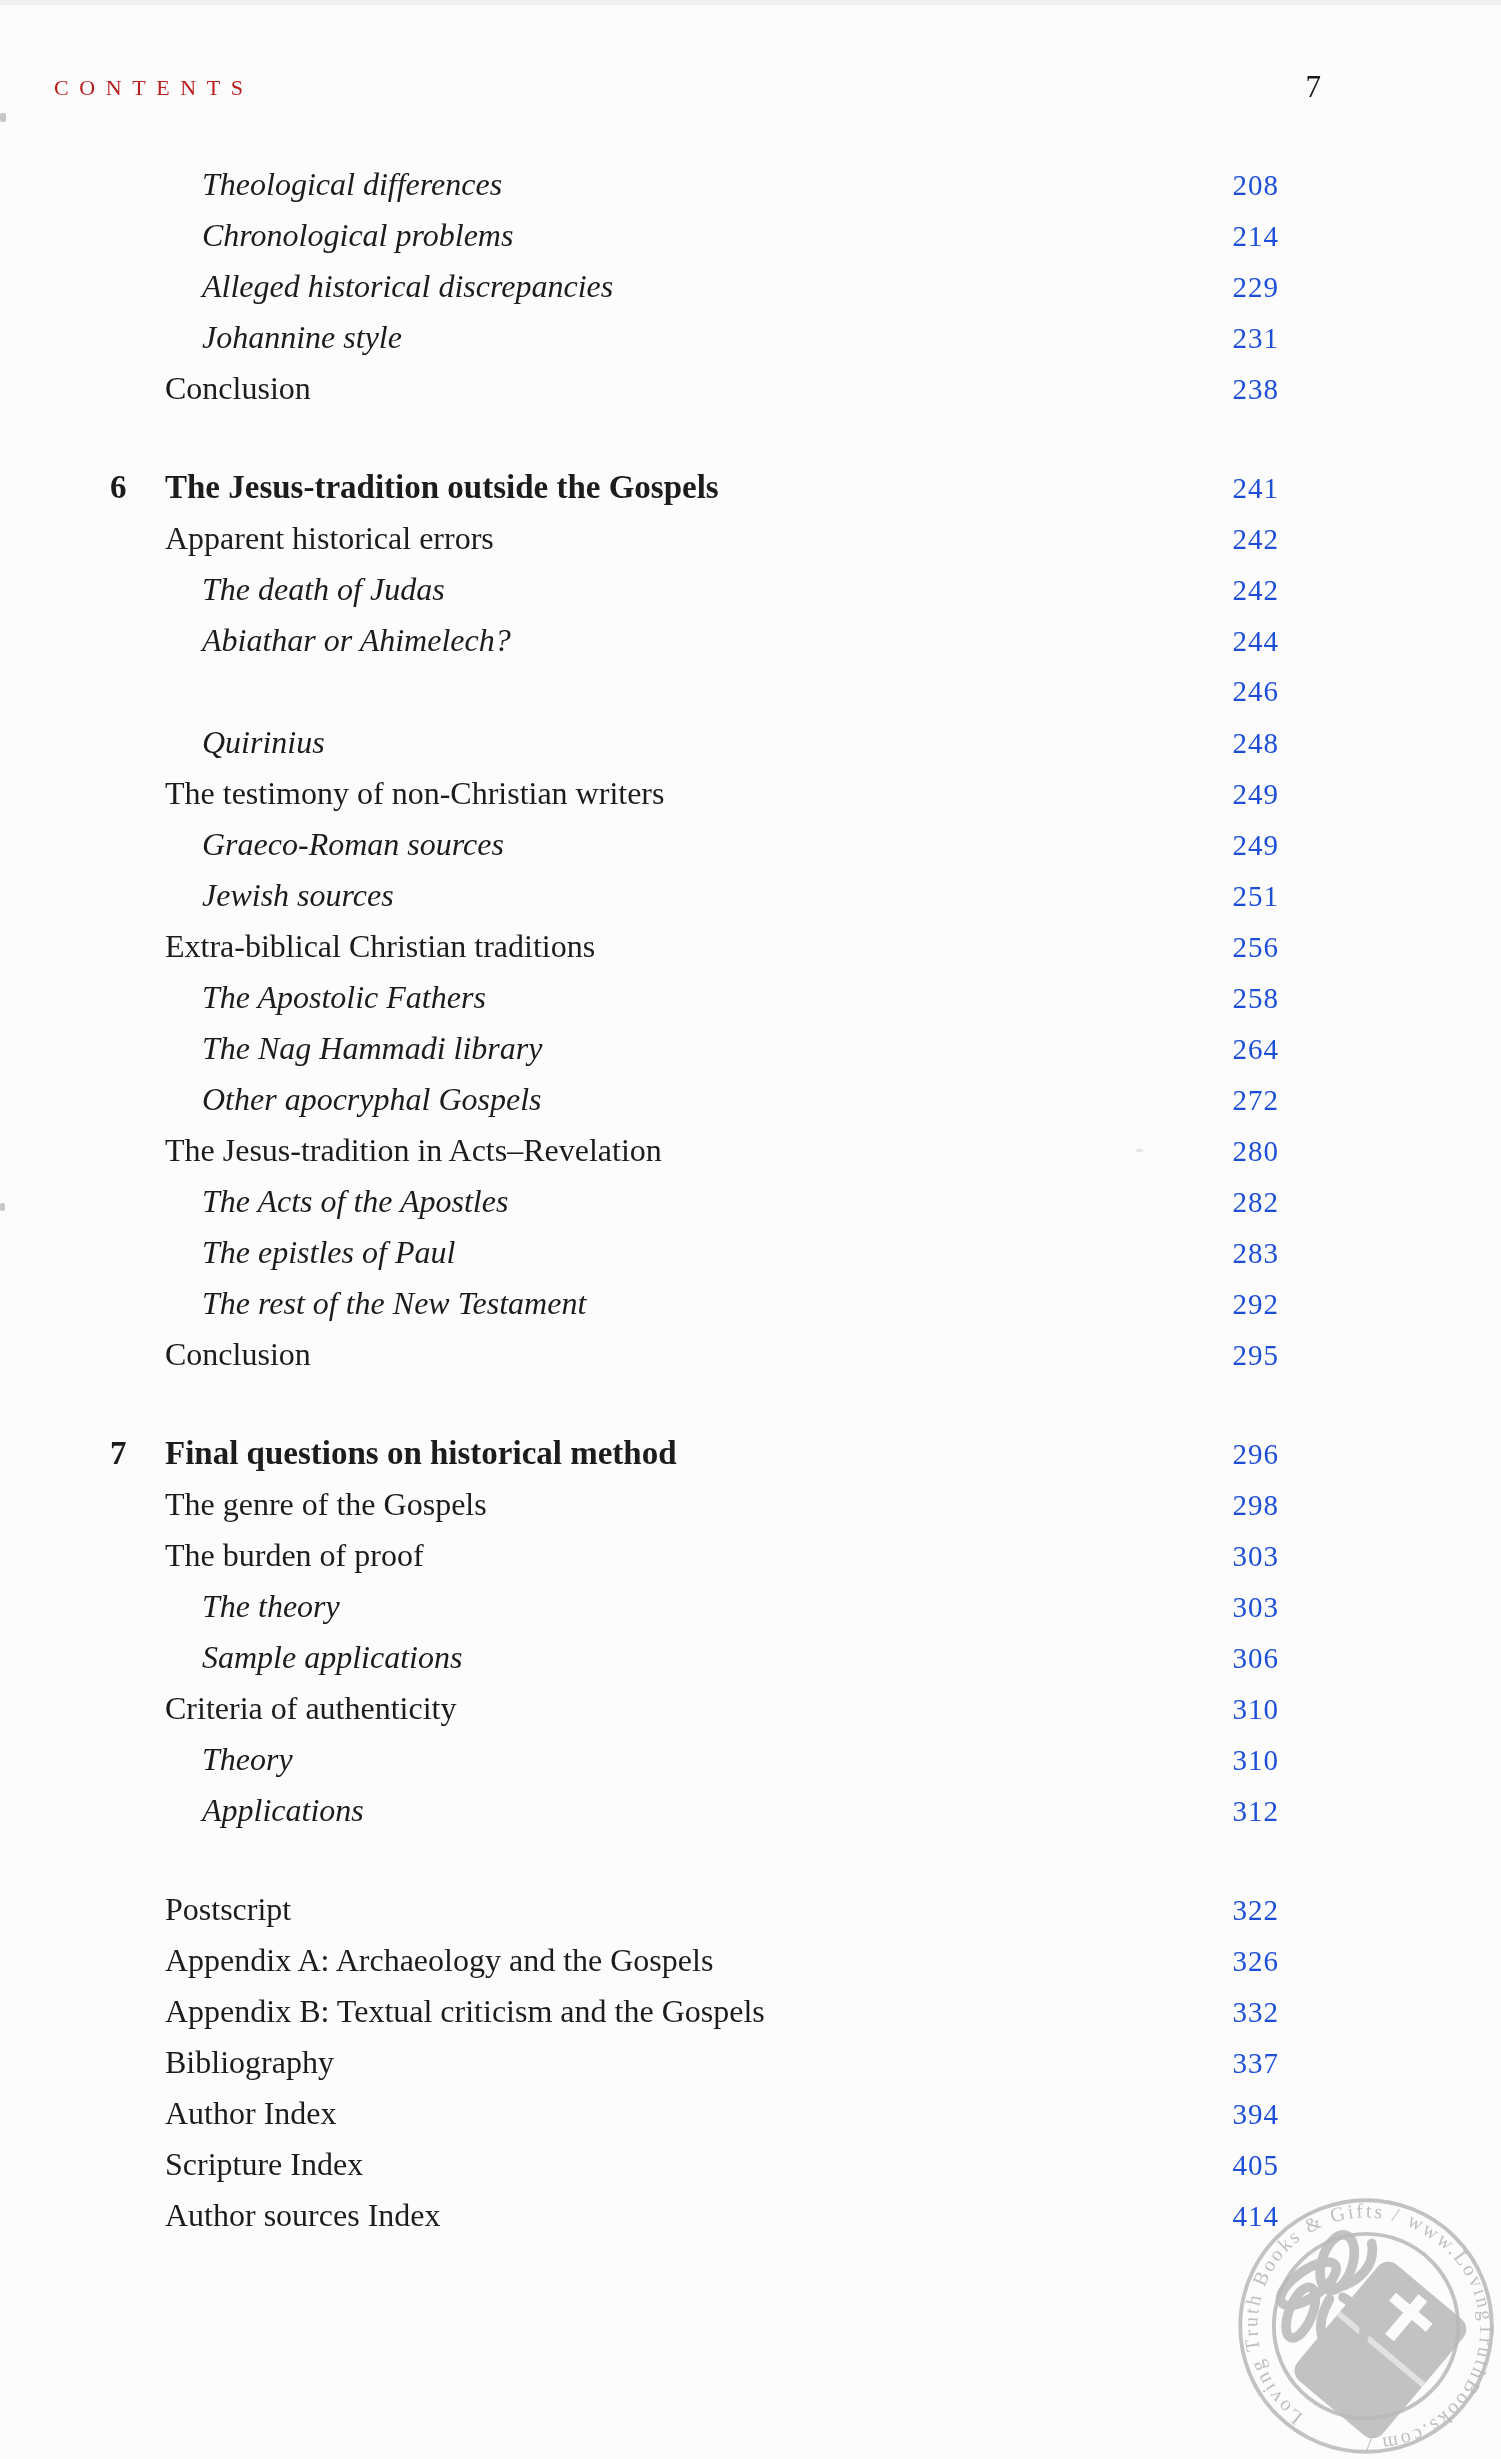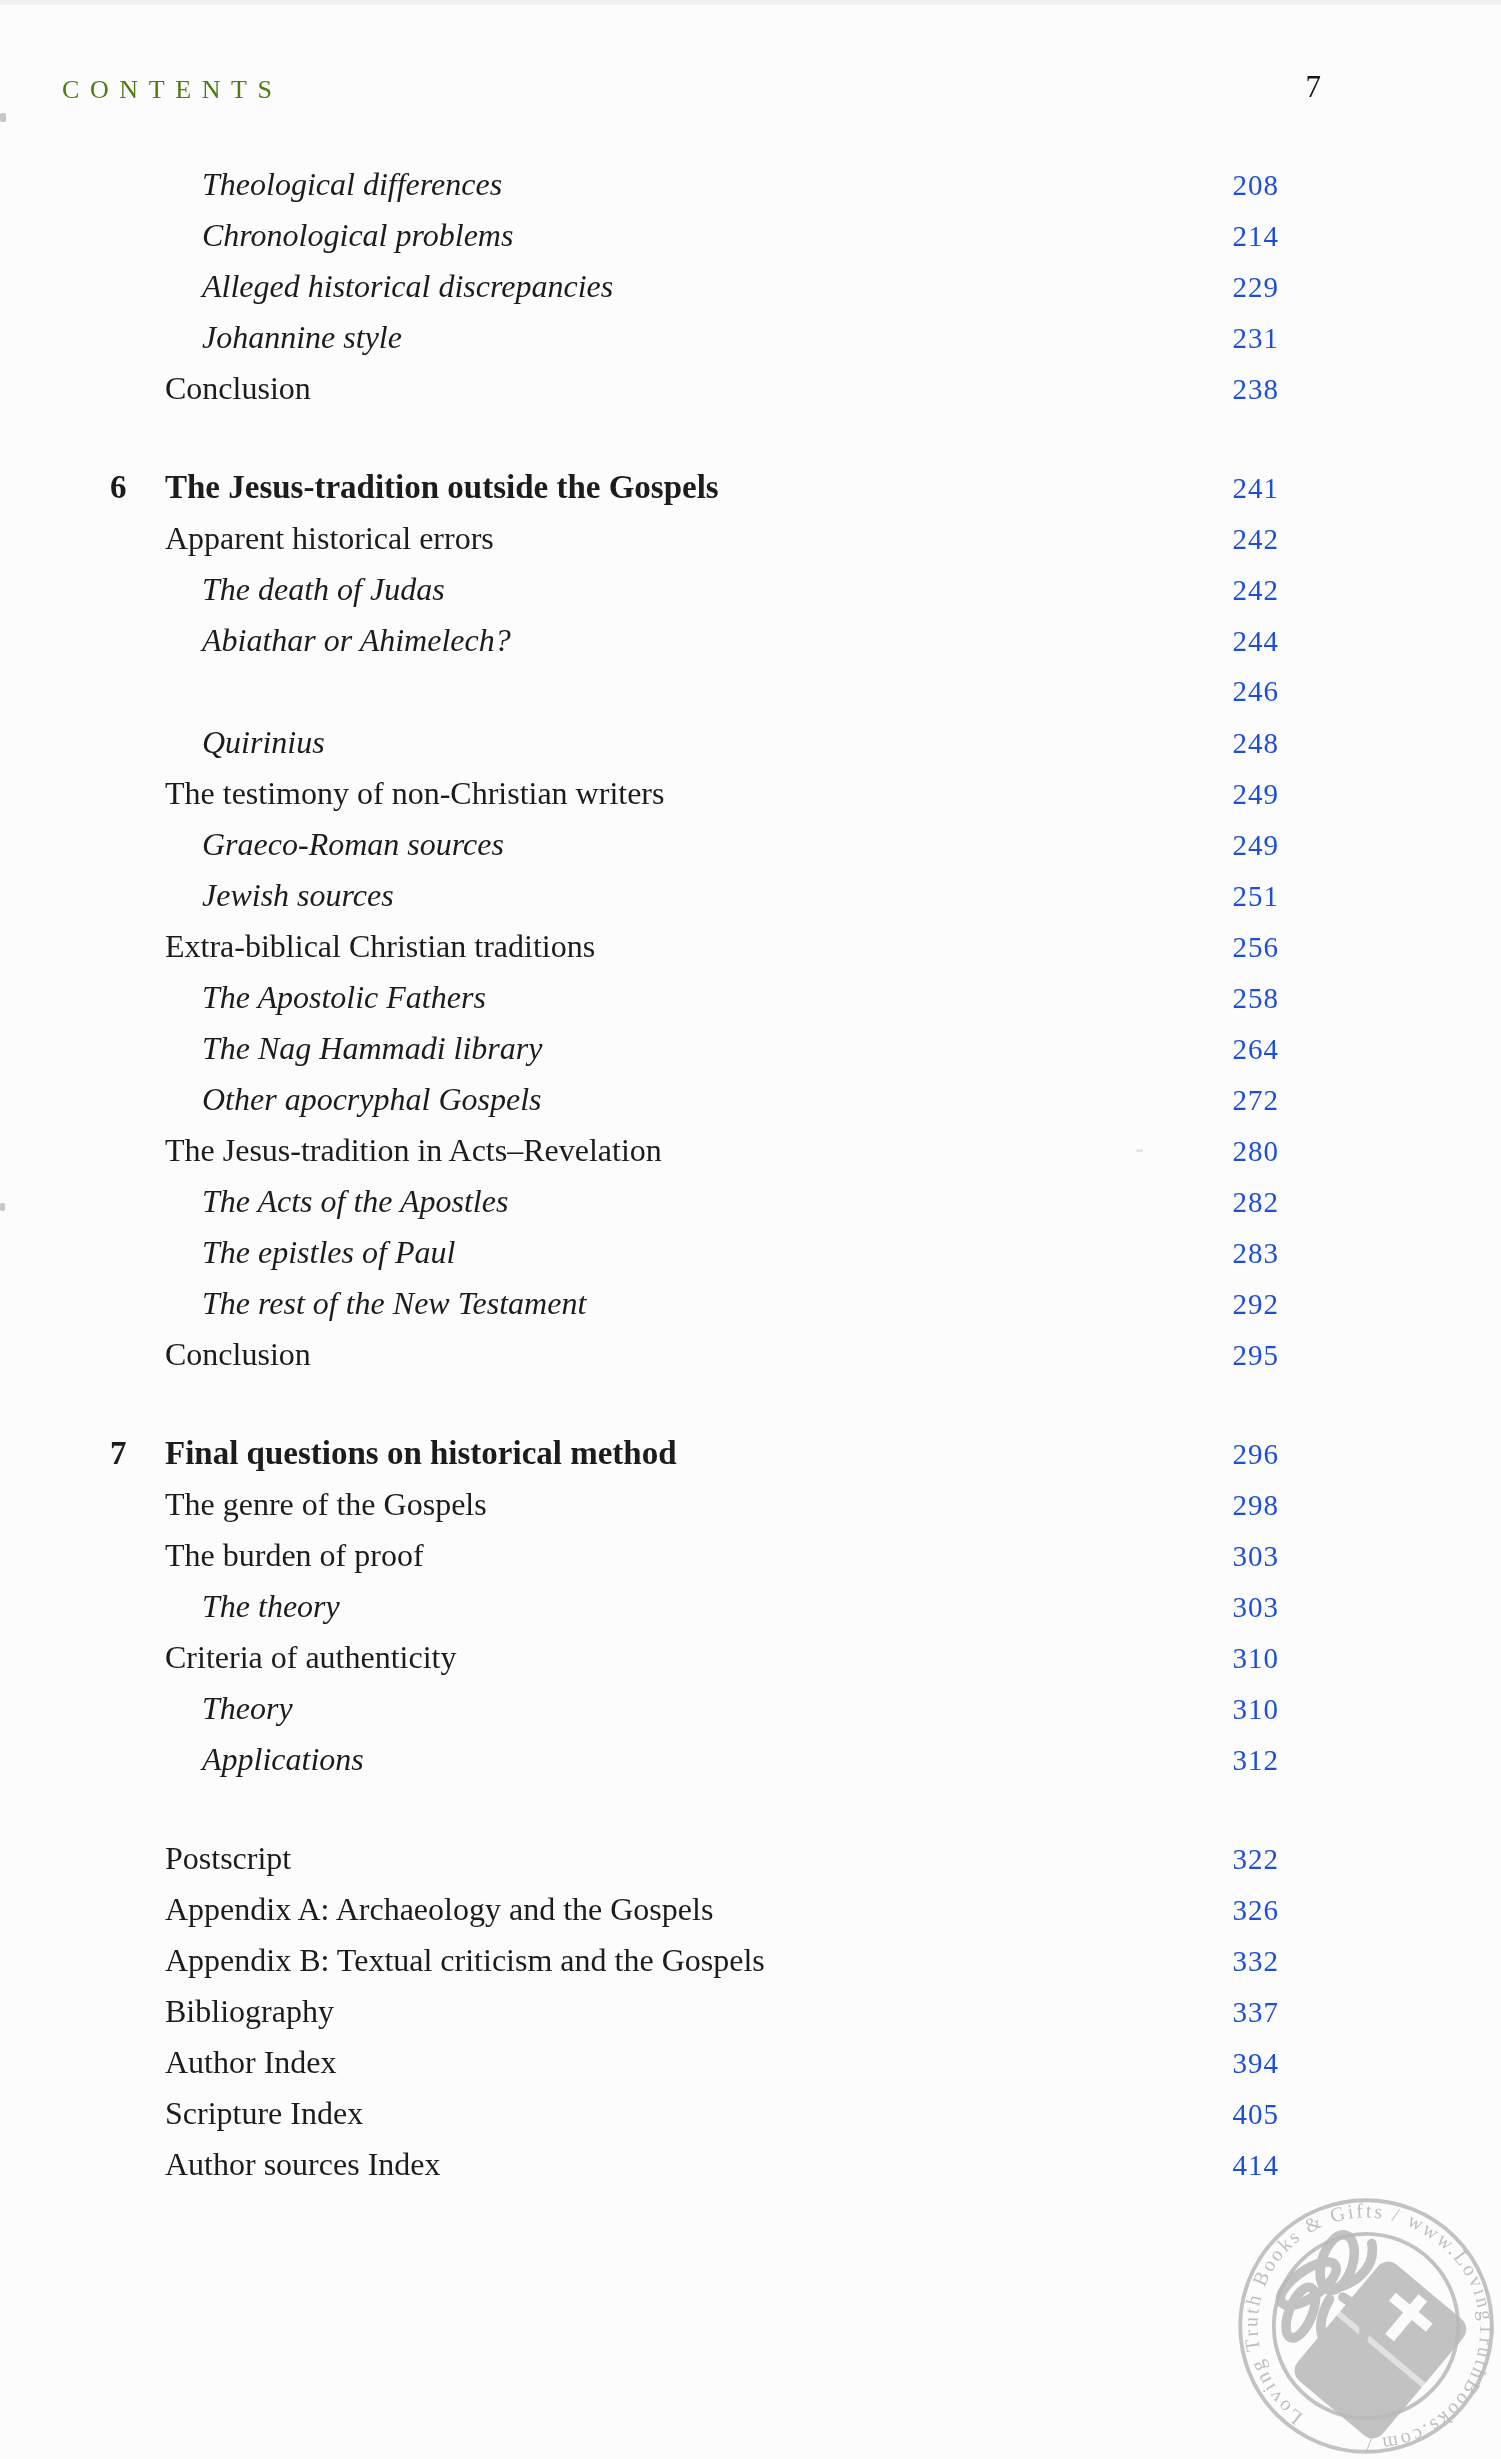--- a/index.html
+++ b/index.html
@@ -11,22 +11,22 @@
   .scan-edge-top{
     position:absolute;top:0;left:0;width:1502px;height:4.8px;
     background:#f1f1f1;
   }
   .scan-speck{position:absolute;background:#9a9a9a;opacity:.55;border-radius:1.9px;}
   .speck-a{left:0;top:113px;width:5.8px;height:8.6px;}
   .speck-b{left:0;top:1203px;width:4.8px;height:7.7px;}
   .speck-c{left:1136px;top:1149px;width:6.7px;height:2.9px;opacity:.25;}
 
   .header-title{
-    position:absolute;left:62px;top:75px;
-    font-size:26px;letter-spacing:10.6px;color:#4d7c0f;
+    position:absolute;left:54px;top:75px;
+    font-size:22px;letter-spacing:10.6px;color:#b91c1c;
   }
   .header-page{
     position:absolute;top:69px;right:181px;
     font-size:31px;color:#181818;
   }
 
   .toc-list{
     position:absolute;top:159px;left:110px;right:223px;z-index:2;
   }
   .toc-section{margin-bottom:48px;}
@@ -168,20 +168,24 @@
         <span class="toc-label indent-0">The genre of the Gospels</span>
         <span class="page-num">298</span>
       </div>
       <div class="toc-row">
         <span class="toc-label indent-0">The burden of proof</span>
         <span class="page-num">303</span>
       </div>
       <div class="toc-row">
         <span class="toc-label indent-1 style-italic">The theory</span>
         <span class="page-num">303</span>
+      </div>
+      <div class="toc-row">
+        <span class="toc-label indent-1 style-italic">Sample applications</span>
+        <span class="page-num">306</span>
       </div>
       <div class="toc-row">
         <span class="toc-label indent-0">Criteria of authenticity</span>
         <span class="page-num">310</span>
       </div>
       <div class="toc-row">
         <span class="toc-label indent-1 style-italic">Theory</span>
         <span class="page-num">310</span>
       </div>
       <div class="toc-row">

